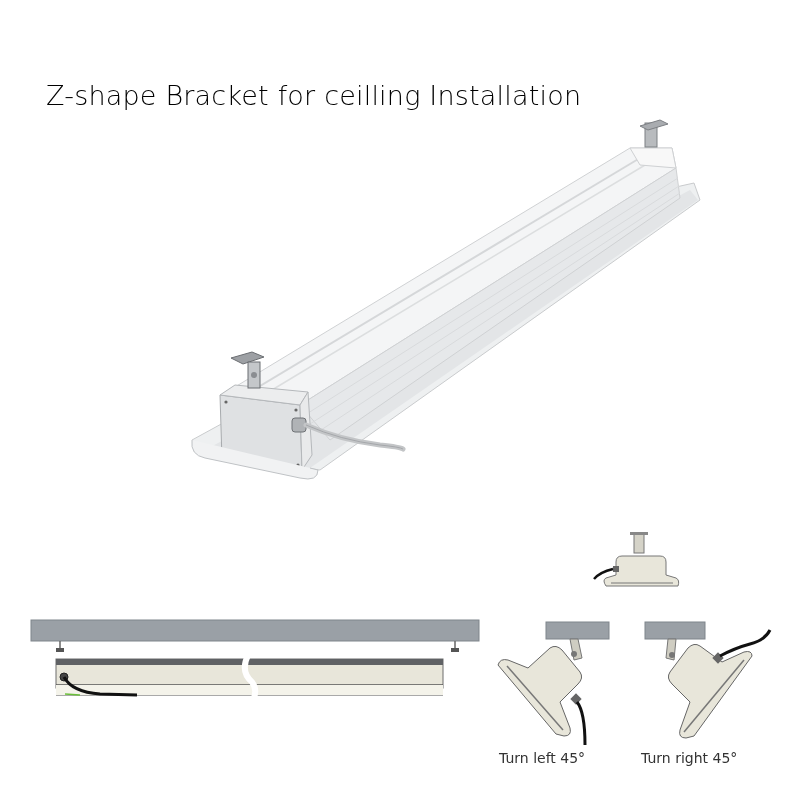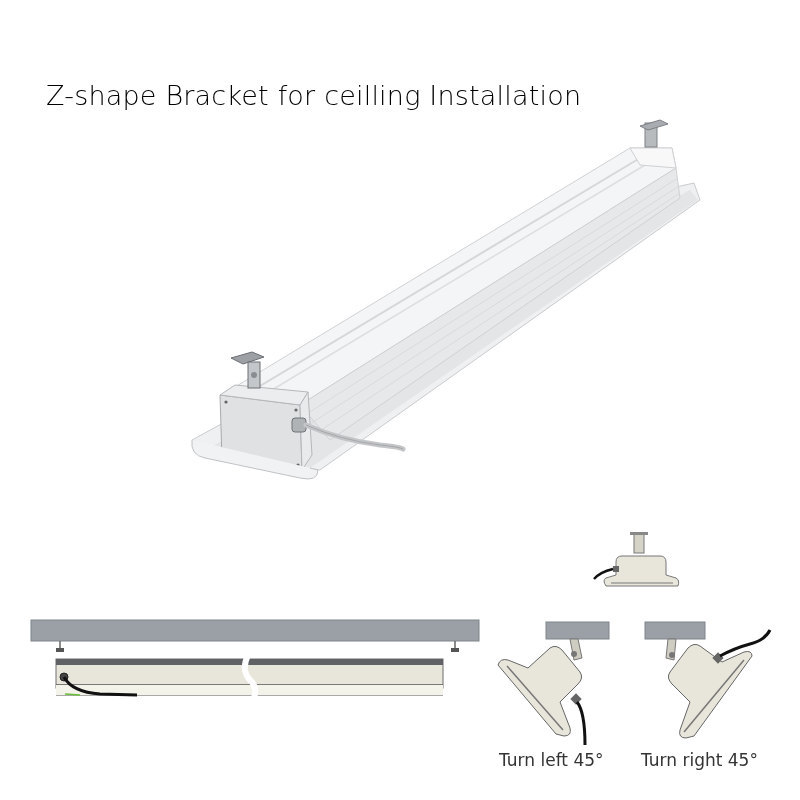--- a/index.html
+++ b/index.html
@@ -1,20 +1,20 @@
 <!DOCTYPE html>
 <html><head>
   <meta charset="utf-8">
   <style>
     html, body { margin: 0; padding: 0; background: #ffffff; }
     body { width: 800px; height: 800px; position: relative; overflow: hidden;
            font-family: "DejaVu Sans", sans-serif; color: #2a2a2a; }
     .title { position: absolute; left: 46px; top: 80px; font-size: 27px;
              font-weight: 300; letter-spacing: 0.2px; color: #000000; white-space: nowrap; }
-    .caption { position: absolute; font-size: 17px; color: #333; white-space: nowrap; }
+    .caption { position: absolute; font-size: 14px; color: #333; white-space: nowrap; }
     .cap-left { left: 499px; top: 750px; }
     .cap-right { left: 641px; top: 750px; }
     svg { position: absolute; left: 0; top: 0; }
   </style>
 </head>
 <body>
 
 <div class="title">Z-shape Bracket for ceilling Installation</div>
 
 <svg width="800" height="800" viewBox="0 0 800 800">

